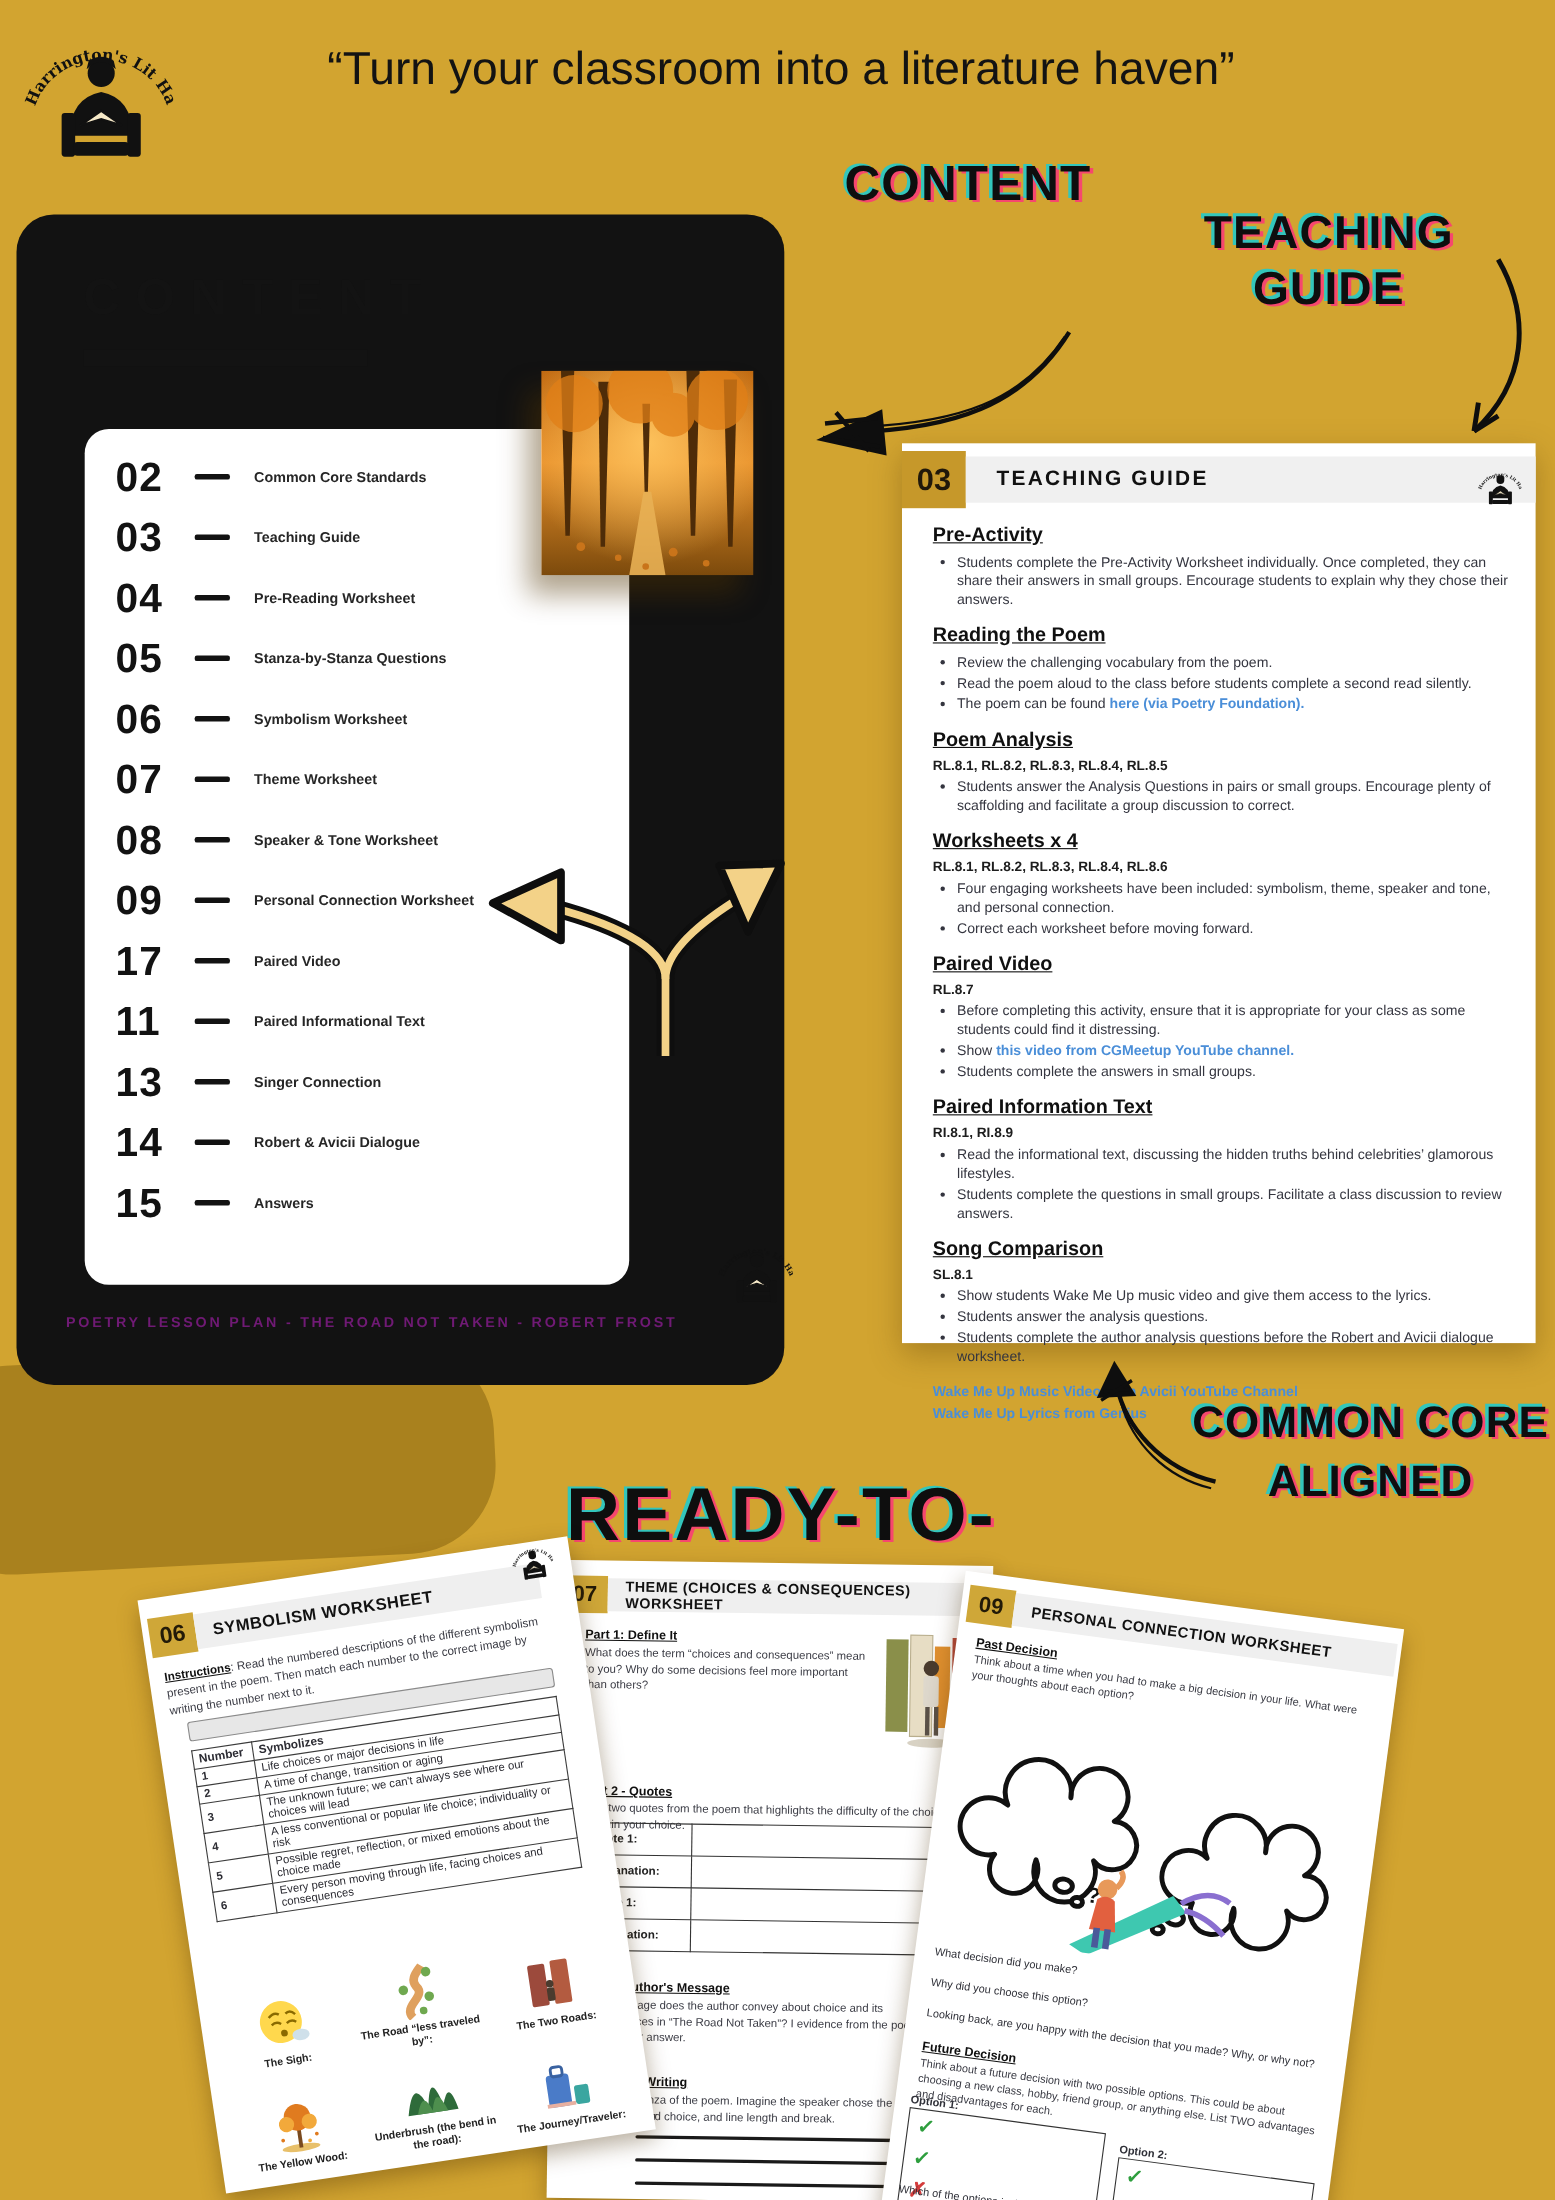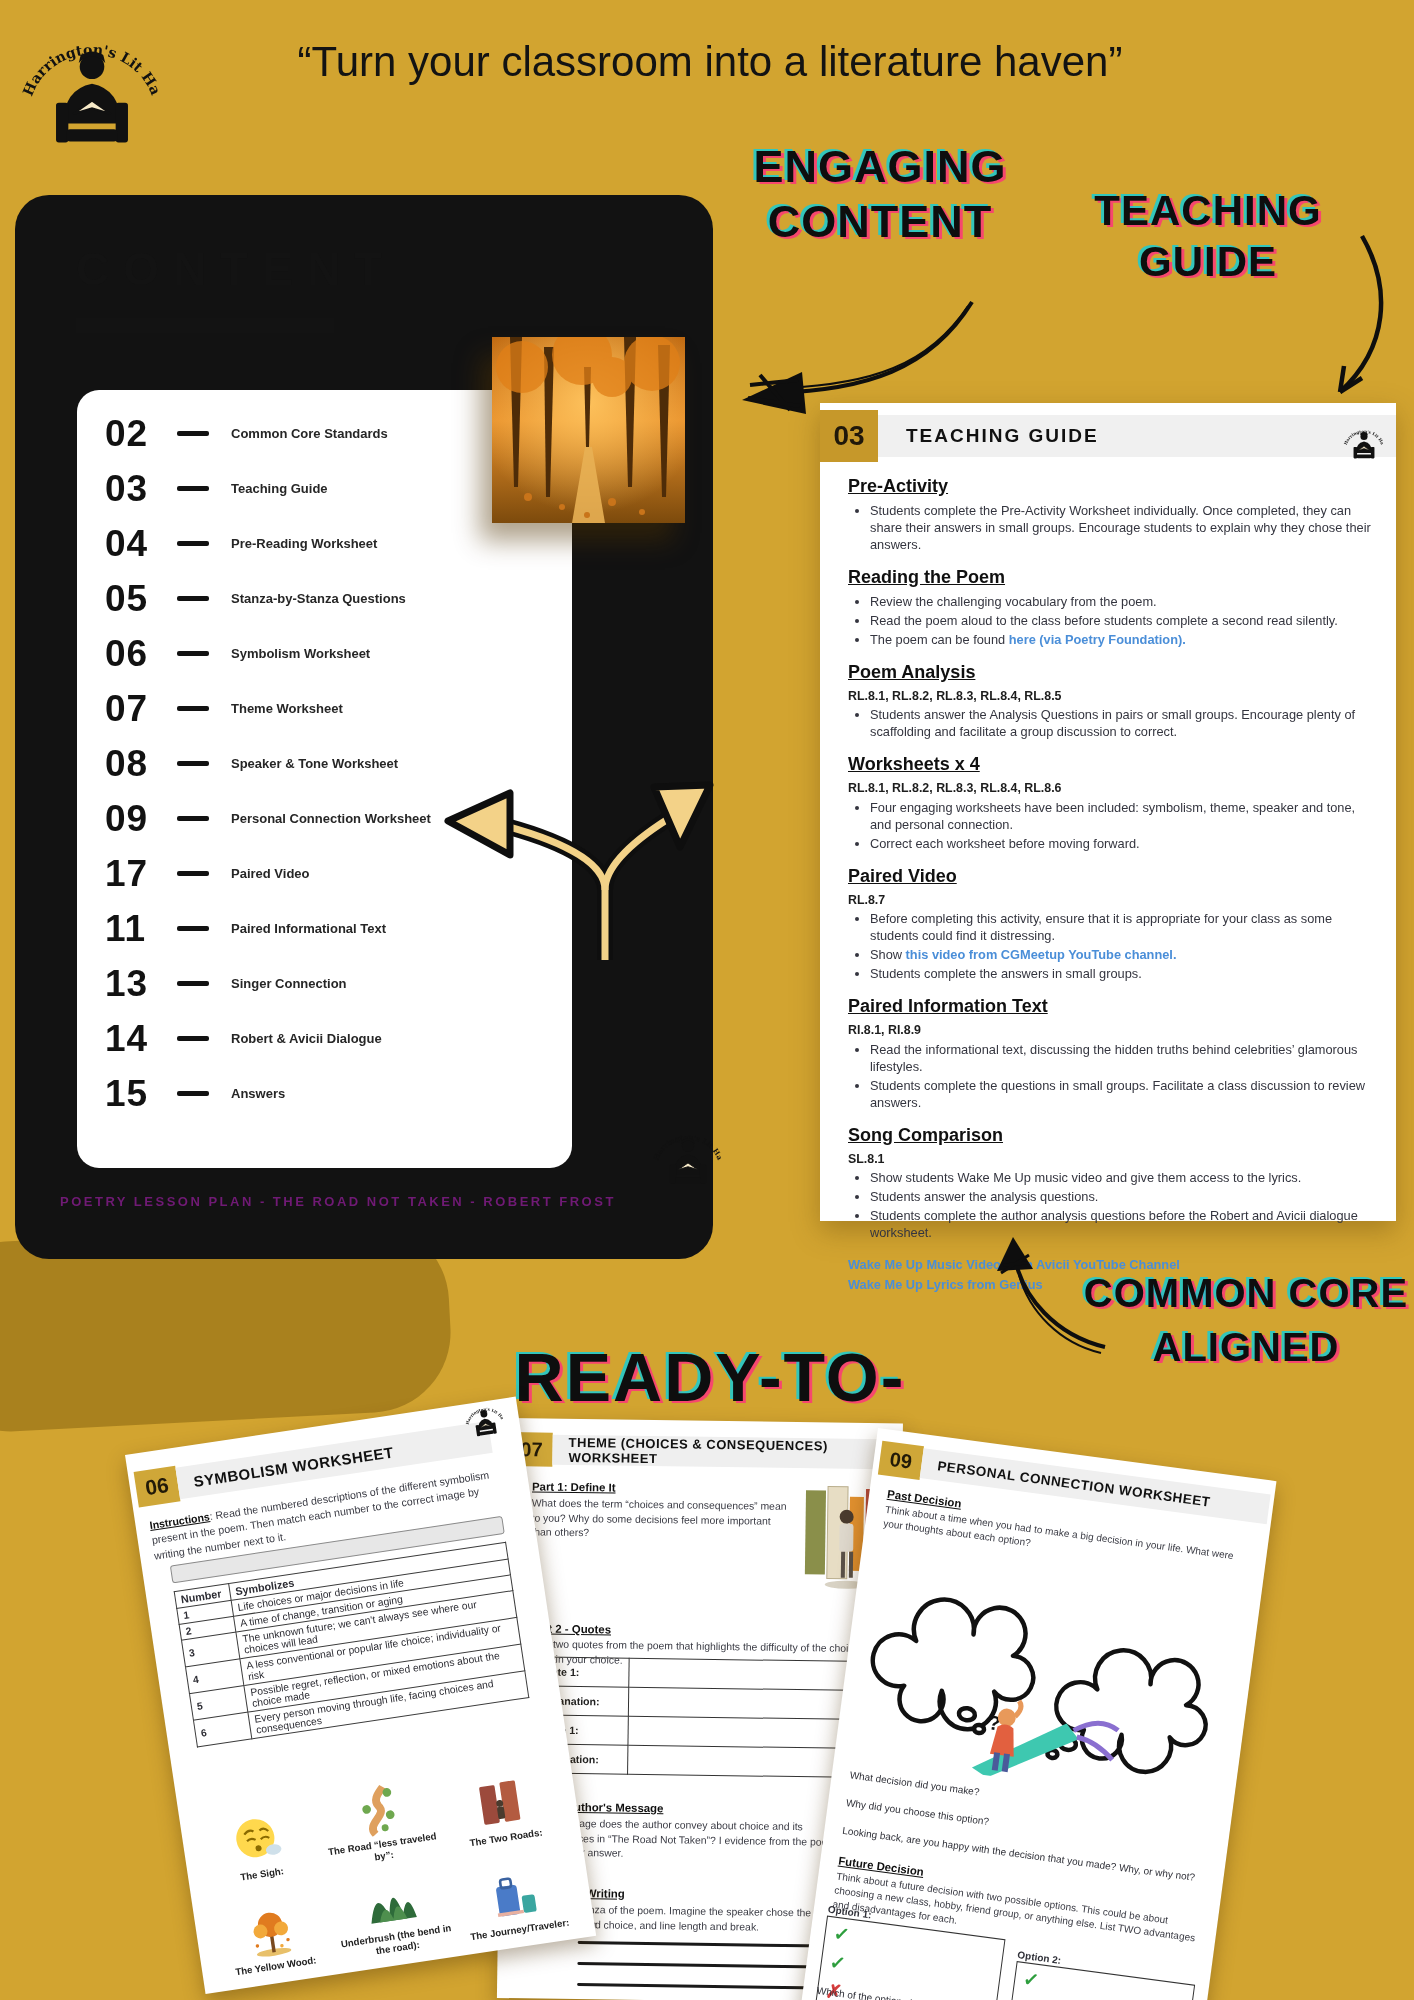--- a/index.html
+++ b/index.html
@@ -110,21 +110,20 @@
 </svg>
 
 <div class="abs blob"></div>
 
 <svg class="abs" style="left:16px;top:8px;" width="152" height="142">
   <use href="#logo" width="152" height="142"></use>
 </svg>
 <div class="abs tagline">“Turn your classroom into a literature haven”</div>
 
 <div class="abs glitch engaging">
-  <div>ENGAGING</div>
   <div>CONTENT</div>
 </div>
 <div class="abs glitch teachingl">
   <div>TEACHING</div>
   <div>GUIDE</div>
 </div>
 
 <svg class="abs" style="left:690px;top:290px;z-index:3" width="300" height="150">
   <path d="M282,12 C240,80 175,100 85,103" fill="none" stroke="#0e0e0e" stroke-width="4"></path>
   <path d="M278,16 C238,76 180,94 95,98" fill="none" stroke="#0e0e0e" stroke-width="2"></path>

